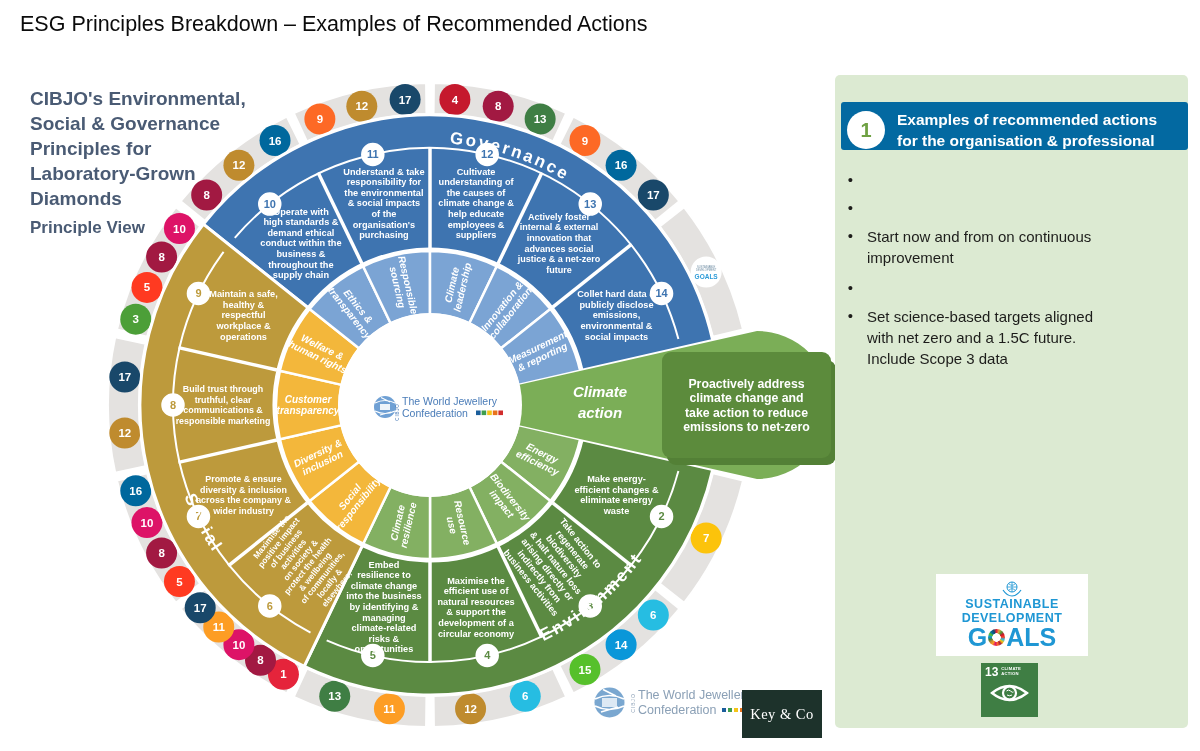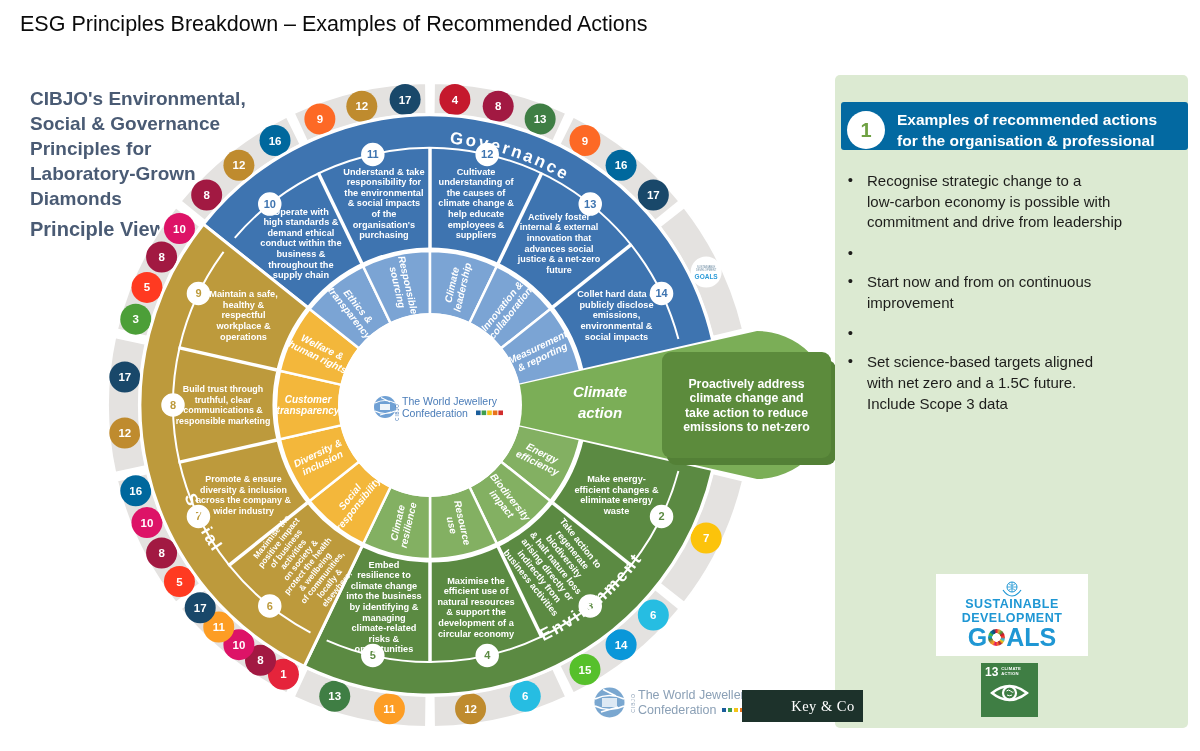--- a/index.html
+++ b/index.html
@@ -2,21 +2,21 @@
 <html><head>
 <meta charset="utf-8">
 <style>
   html,body{margin:0;padding:0;background:#fff;}
   .stage{position:relative;width:1200px;height:751px;background:#fff;overflow:hidden;
          font-family:"Liberation Sans",sans-serif;}
   .pre{white-space:pre-line;}
   .page-title{position:absolute;left:20px;top:12px;font-size:21.5px;font-weight:normal;color:#0b0b0b;}
   .wheel-heading{position:absolute;left:30px;top:86px;width:250px;font-size:19px;font-weight:bold;
                  color:#4a5b74;line-height:1.32;}
-  .wheel-subheading{position:absolute;left:30px;top:218px;font-size:20px;font-weight:bold;color:#4a5b74;}
+  .wheel-subheading{position:absolute;left:30px;top:218px;font-size:17px;font-weight:bold;color:#4a5b74;}
   #wheel-svg{position:absolute;left:85px;top:60px;}
   
   .panel{position:absolute;left:835px;top:75px;width:353px;height:653px;background:#dcead2;border-radius:5px;}
   .panel-header{position:absolute;left:6px;top:27px;right:0;height:48px;background:#0369a1;border-radius:3px;}
   .panel-badge{position:absolute;left:12px;top:36px;width:38px;height:38px;border-radius:50%;background:#fff;
                display:flex;align-items:center;justify-content:center;font-size:20px;font-weight:bold;color:#6fa143;z-index:2;}
   .panel-header-text{position:absolute;left:56px;top:8px;font-size:15.5px;font-weight:bold;color:#fff;line-height:1.33;}
   .bullets{position:absolute;left:8px;top:96px;right:6px;}
   .bullet-item{display:flex;margin-bottom:11px;}
   .bullet-dot{width:15px;margin-right:9px;text-align:center;font-size:15px;color:#1d1d1b;flex:none;}
@@ -33,22 +33,22 @@
   .sdg-tile{position:absolute;left:981px;top:663px;width:57px;height:54px;background:#3F7E44;color:#fff;padding:3px 4px;box-sizing:border-box;}
   .tile-row{display:flex;align-items:flex-start;}
   .tile-num{font-size:12px;font-weight:bold;line-height:1;}
   .tile-label{font-size:4.2px;font-weight:bold;line-height:1.15;margin-left:3px;margin-top:1px;letter-spacing:.2px;}
   
   .footer-cibjo{position:absolute;left:593px;top:686px;display:flex;align-items:center;}
   .cibjo-acronym{font-size:5px;color:#8ba0b6;writing-mode:vertical-rl;transform:rotate(180deg);margin:0 2px 0 4px;letter-spacing:1px;}
   .cibjo-lines{font-size:12.5px;color:#8ba0b6;line-height:1.15;}
   .squares{display:flex;margin-top:1px;}
   .squares span{width:4.5px;height:4.5px;margin-right:1.5px;display:inline-block;}
-  .keyco{position:absolute;left:742px;top:690px;width:80px;height:32px;background:#1d322b;color:#fff;
-         font-family:"Liberation Serif",serif;font-size:14.5px;display:flex;align-items:center;justify-content:center;letter-spacing:.5px;padding-left:41px;}
+  .keyco{position:absolute;left:742px;top:690px;width:80px;height:48px;background:#1d322b;color:#fff;
+         font-family:"Liberation Serif",serif;font-size:14.5px;display:flex;align-items:center;justify-content:center;letter-spacing:.5px;}
 </style>
 </head>
 <body>
 
 <div class="stage">
 
   <div class="page-title">ESG Principles Breakdown – Examples of Recommended Actions</div>
 
   <div class="wheel-heading pre">CIBJO's Environmental,
 Social &amp; Governance
@@ -347,23 +347,20 @@
 
   <div class="panel">
     <div class="panel-badge">1</div>
     <div class="panel-header">
       <div class="panel-header-text pre">Examples of recommended actions
 for the organisation &amp; professional</div>
     </div>
     <div class="bullets">
         <div class="bullet-item">
           <div class="bullet-dot">•</div>
-          <div class="bullet-text pre">Recognise strategic change to a
-low-carbon economy is possible with
-commitment and drive from leadership</div>
         </div>
         <div class="bullet-item">
           <div class="bullet-dot">•</div>
         </div>
         <div class="bullet-item">
           <div class="bullet-dot">•</div>
           <div class="bullet-text pre">Start now and from on continuous
 improvement</div>
         </div>
         <div class="bullet-item">

